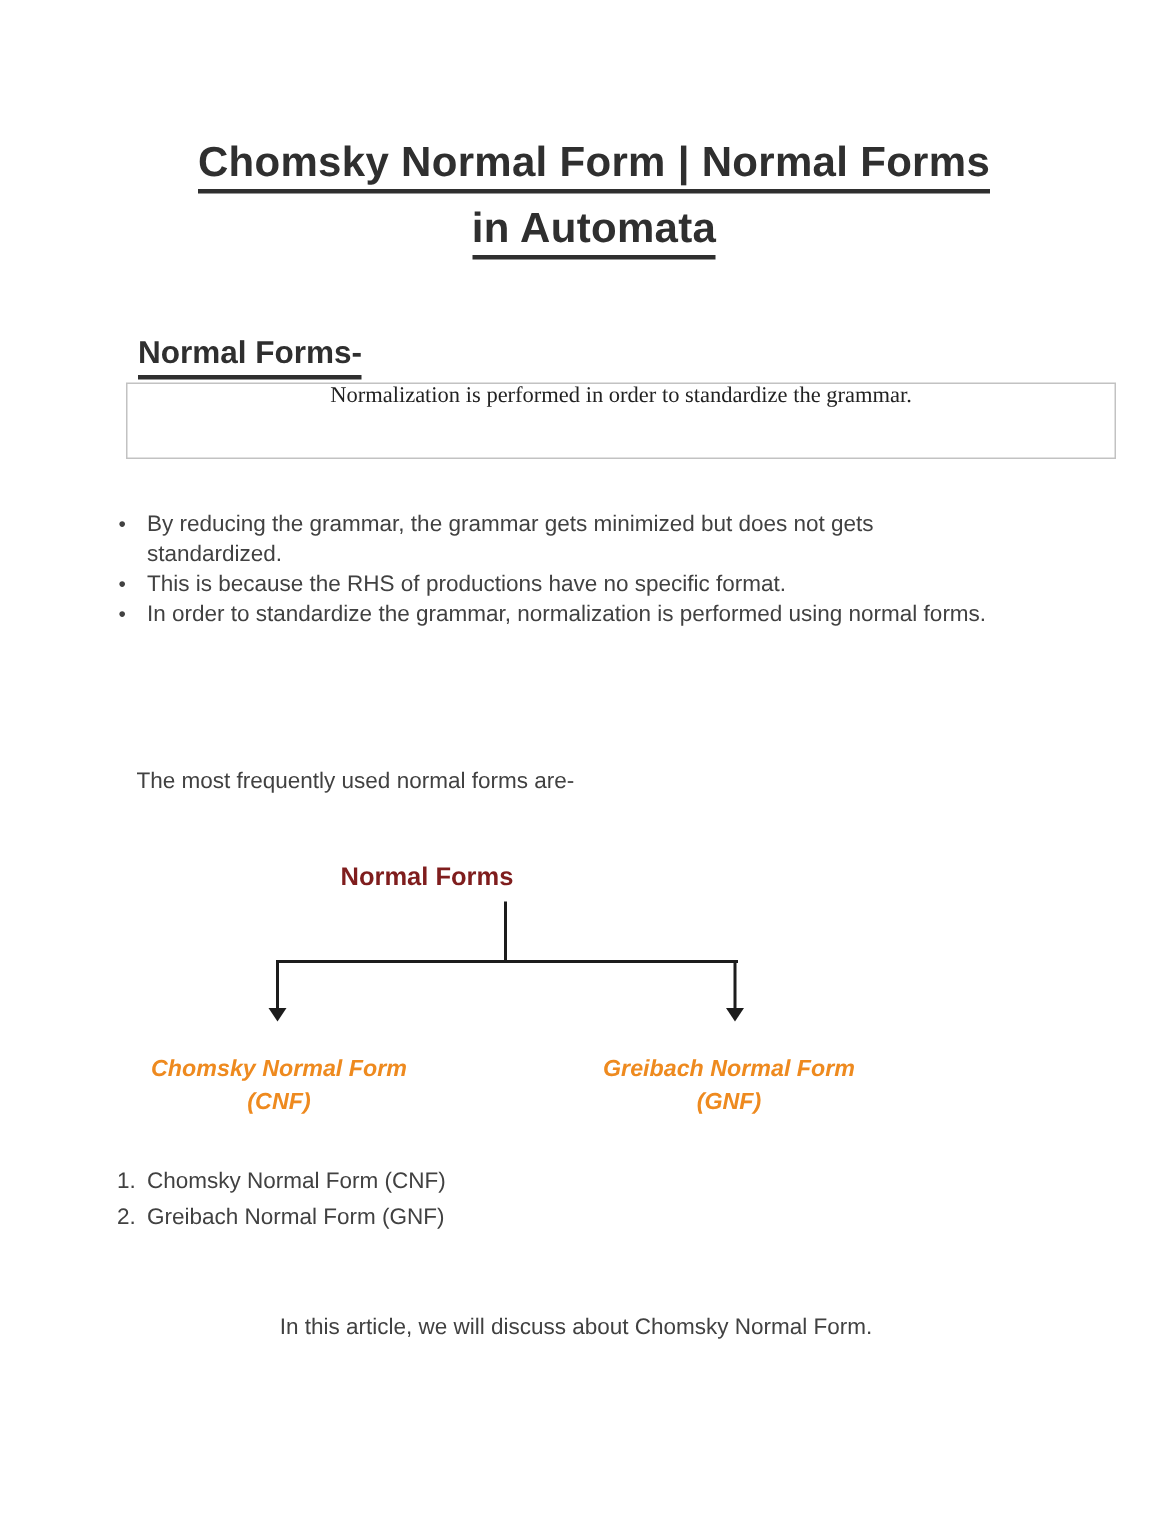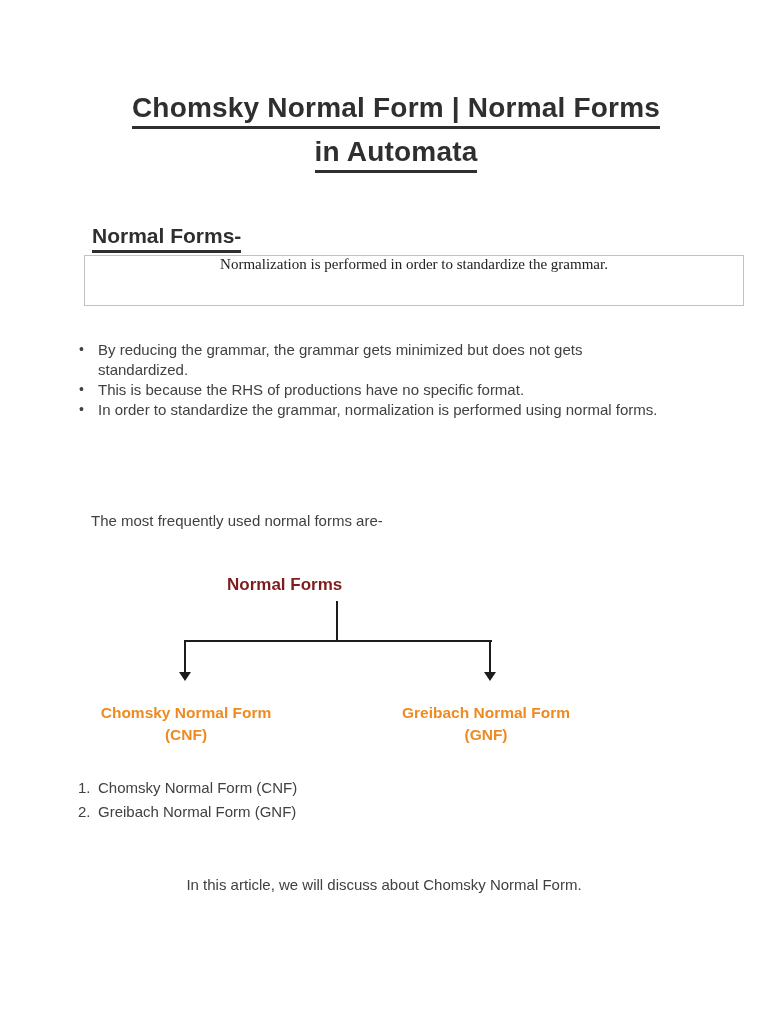--- a/index.html
+++ b/index.html
@@ -37,21 +37,21 @@
   .shaft-r { position:absolute; left:489px; top:640px; width:2px; height:33px; background:#1c1c1c; }
   .head    { position:absolute; top:672px; width:0; height:0;
              border-left:6px solid transparent; border-right:6px solid transparent;
              border-top:9px solid #1c1c1c; }
   .head-l  { left:179px; }
   .head-r  { left:484px; }
   .d-child { position:absolute; top:702px; width:220px; text-align:center;
              font-weight:bold; font-size:15.5px; line-height:22px; color:#ee8a1f; }
   .d-left  { left:76px; }
   .d-right { left:376px; }
-  .d-child .cl { display:block; }
+  .d-child .cl { display:block;font-style:italic; }
 
   .olist { position:absolute; top:778px; left:78px; list-style:none;
            font-size:15px; color:#414141; }
   .olist li { line-height:20px; margin-bottom:4px; }
   .olist .num { display:inline-block; width:20px; }
 
   .closing { position:absolute; top:856px; left:0; width:768px; text-align:center;
              font-size:15px; color:#414141;margin-top:20px; }
 </style>
 </head>

